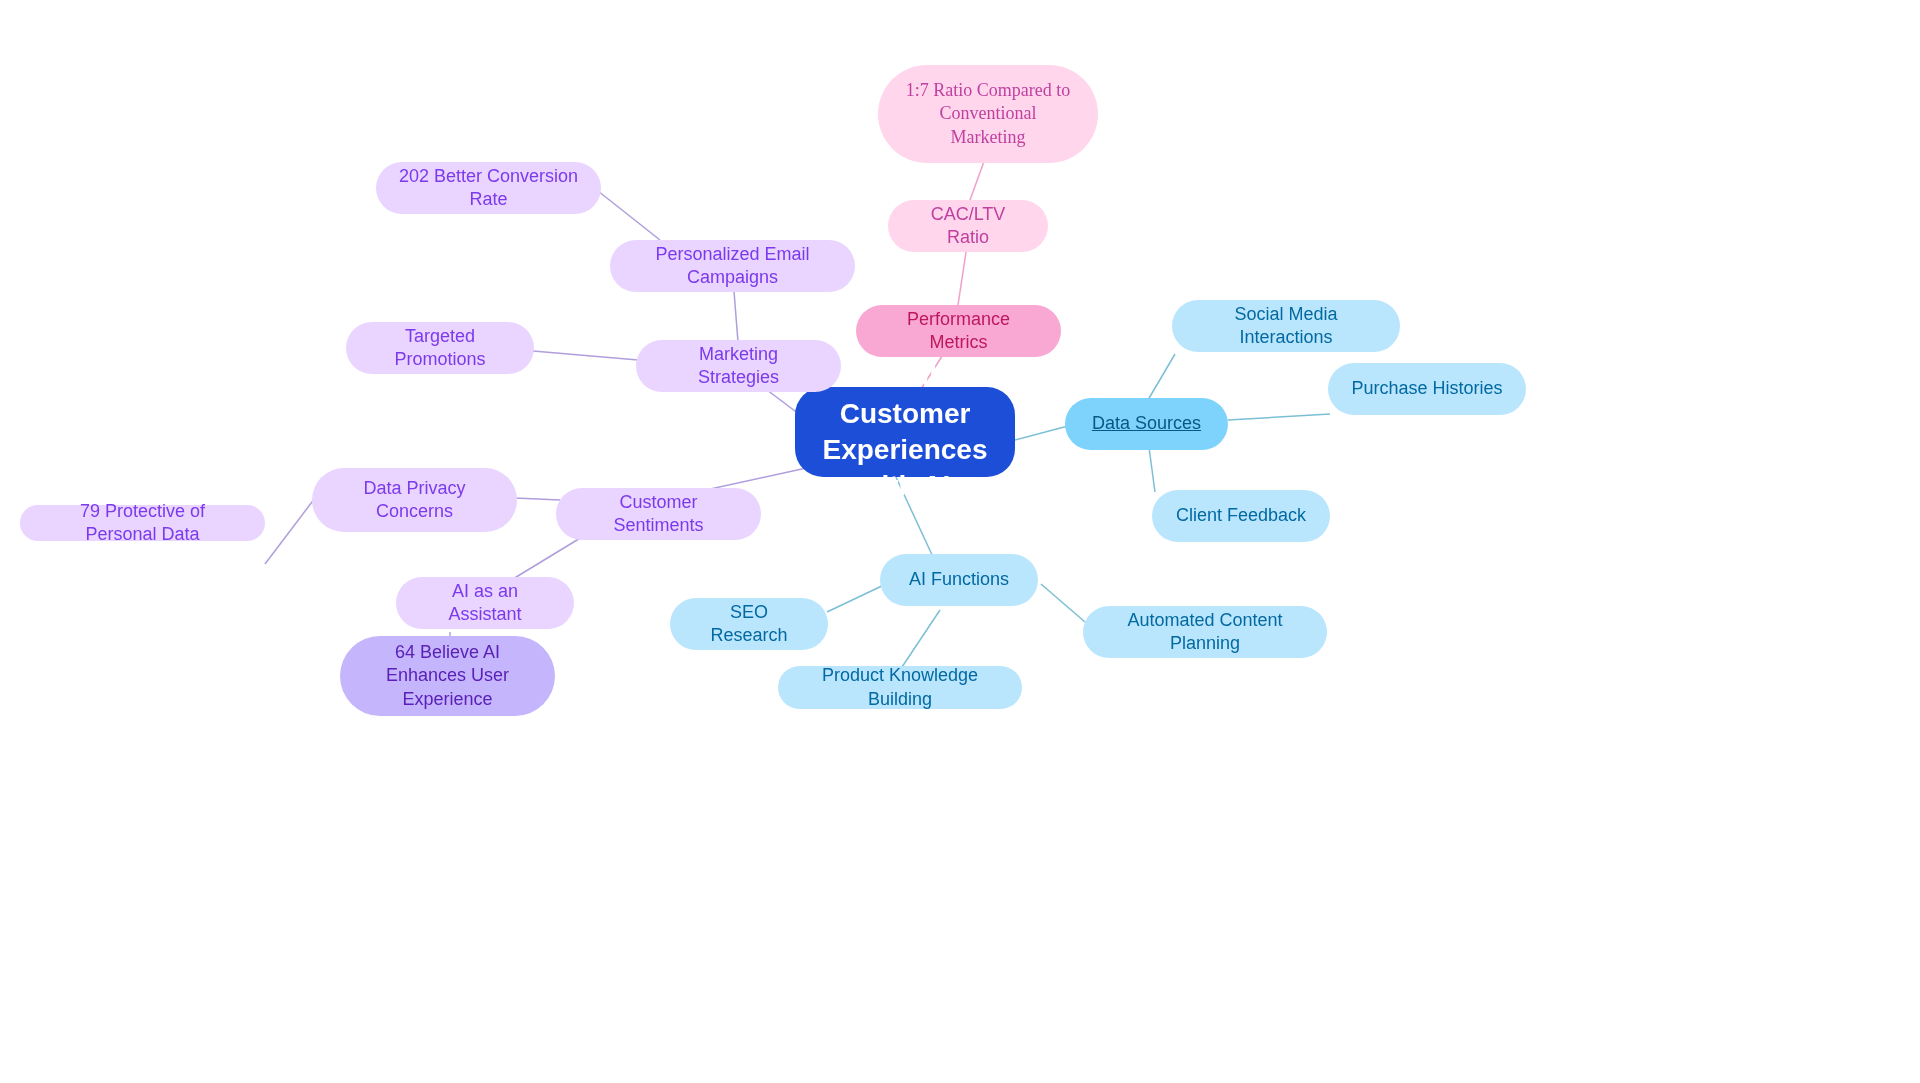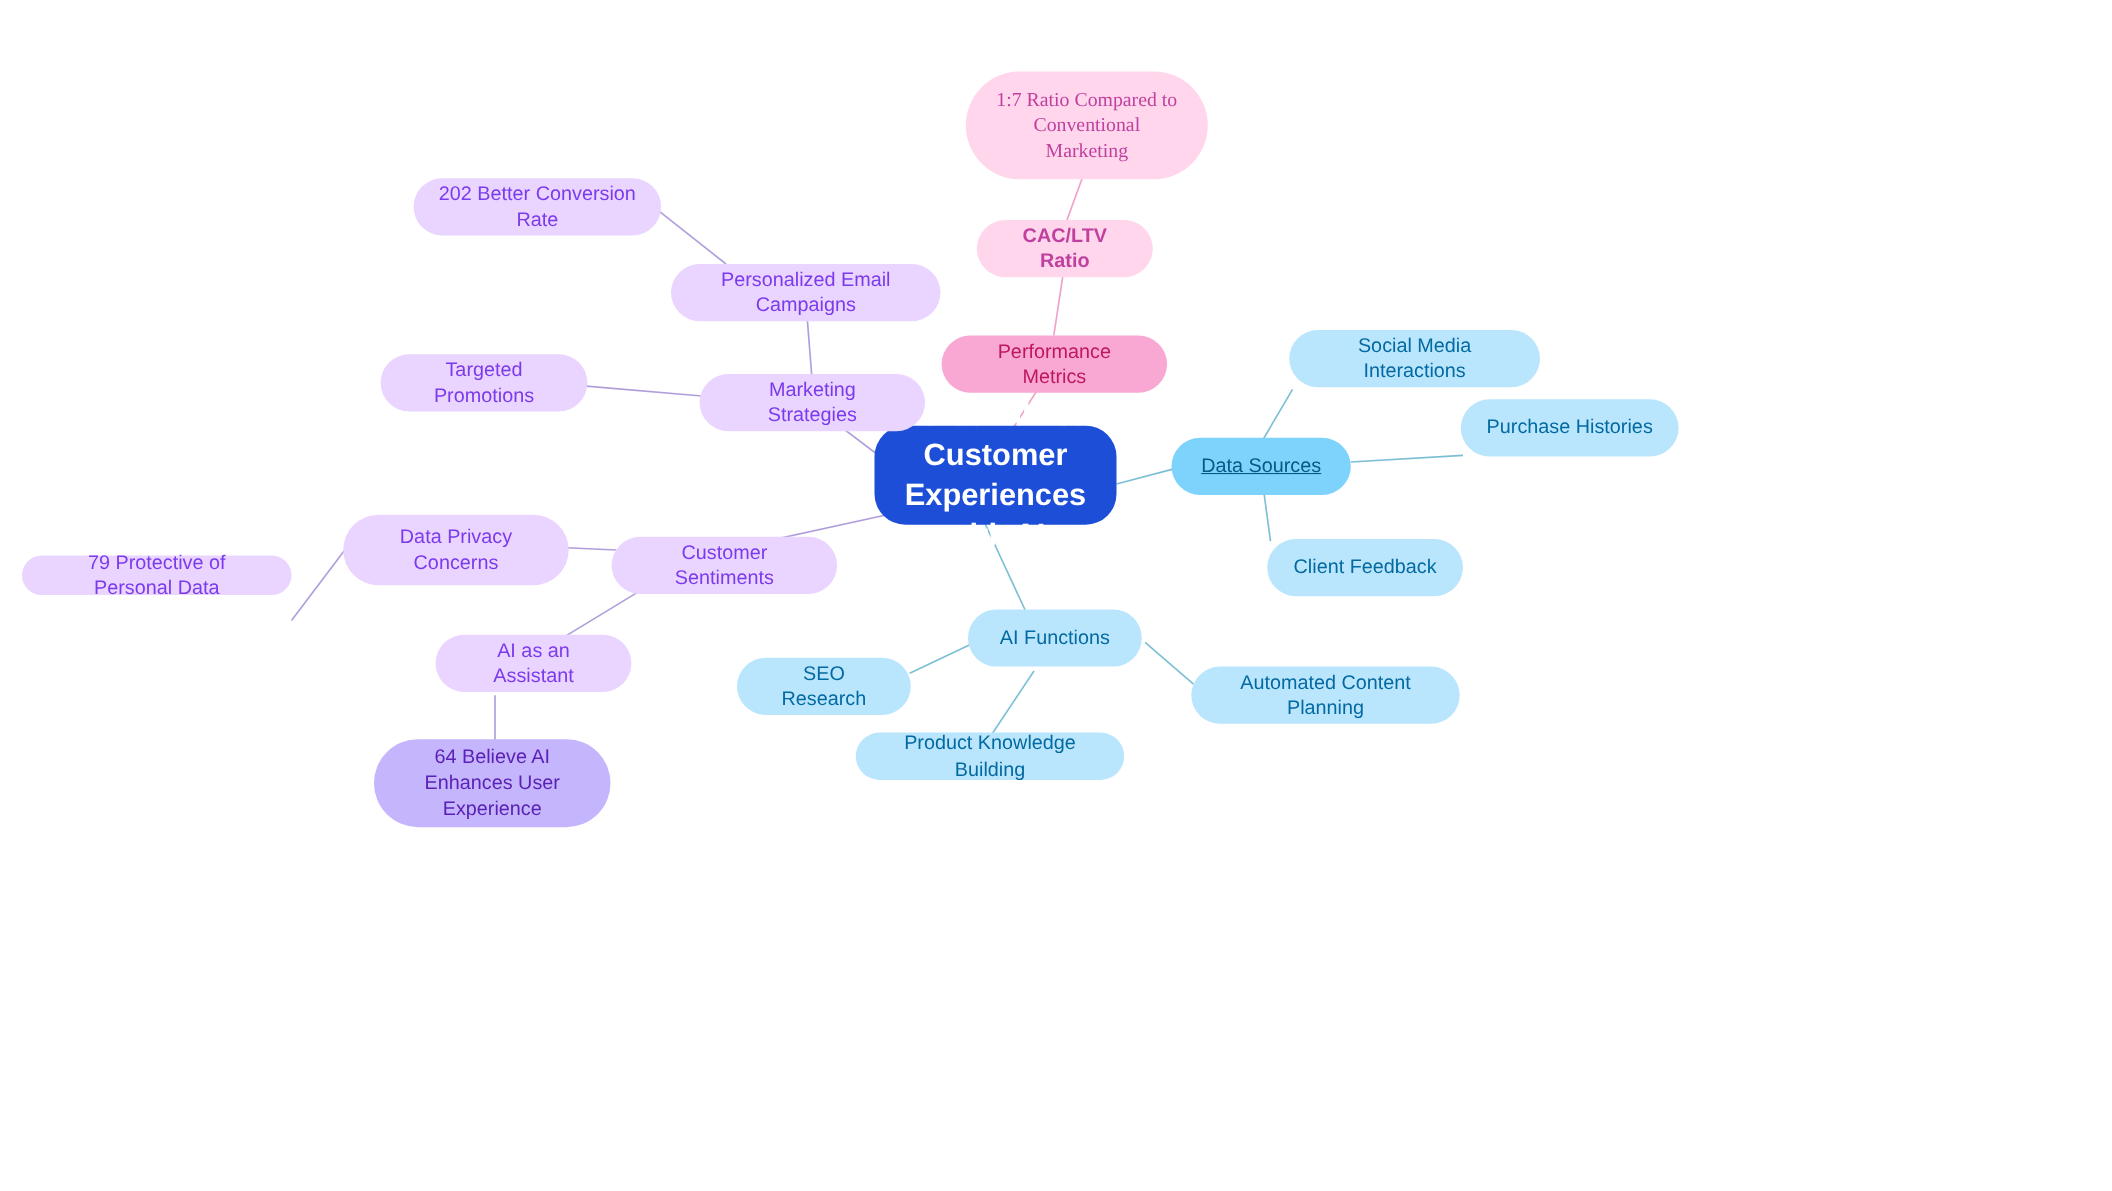--- a/index.html
+++ b/index.html
@@ -113,21 +113,21 @@
 </svg>
 
 <div class="node node-center" style="left: 795px; top: 387px; width: 220px; height: 90px;">
   <span>Personalized Customer Experiences with AI</span>
 </div>
 
 <div class="node node-pink-light" style="left: 878px; top: 65px; width: 220px; min-height: 80px; font-family: Liberation Serif, serif;">
   <span>1:7 Ratio Compared to Conventional Marketing</span>
 </div>
 
-<div class="node node-pink-light" style="left: 888px; top: 200px; width: 160px; height: 52px; font-weight: bold;">
+<div class="node node-pink-light" style="left: 888px; top: 200px; width: 160px; height: 52px;">
   <span>CAC/LTV Ratio</span>
 </div>
 
 <div class="node node-pink-medium" style="left: 856px; top: 305px; width: 205px; height: 52px;">
   <span>Performance Metrics</span>
 </div>
 
 <div class="node node-purple-light" style="left: 636px; top: 340px; width: 205px; height: 52px;">
   <span>Marketing Strategies</span>
 </div>
@@ -153,21 +153,21 @@
 </div>
 
 <div class="node node-purple-light" style="left: 20px; top: 505px; width: 245px; height: 36px; text-align: center;">
   <span>79 Protective of Personal Data</span>
 </div>
 
 <div class="node node-purple-light" style="left: 396px; top: 577px; width: 178px; height: 52px;">
   <span>AI as an Assistant</span>
 </div>
 
-<div class="node node-purple-medium" style="left: 340px; top: 672px; width: 215px; height: 80px;">
+<div class="node node-purple-medium" style="left: 340px; top: 636px; width: 215px; height: 80px;">
   <span>64 Believe AI Enhances User Experience</span>
 </div>
 
 <div class="node node-blue-light" style="left: 880px; top: 554px; width: 158px; height: 52px;">
   <span>AI Functions</span>
 </div>
 
 <div class="node node-blue-light" style="left: 670px; top: 598px; width: 158px; height: 52px;">
   <span>SEO Research</span>
 </div>

